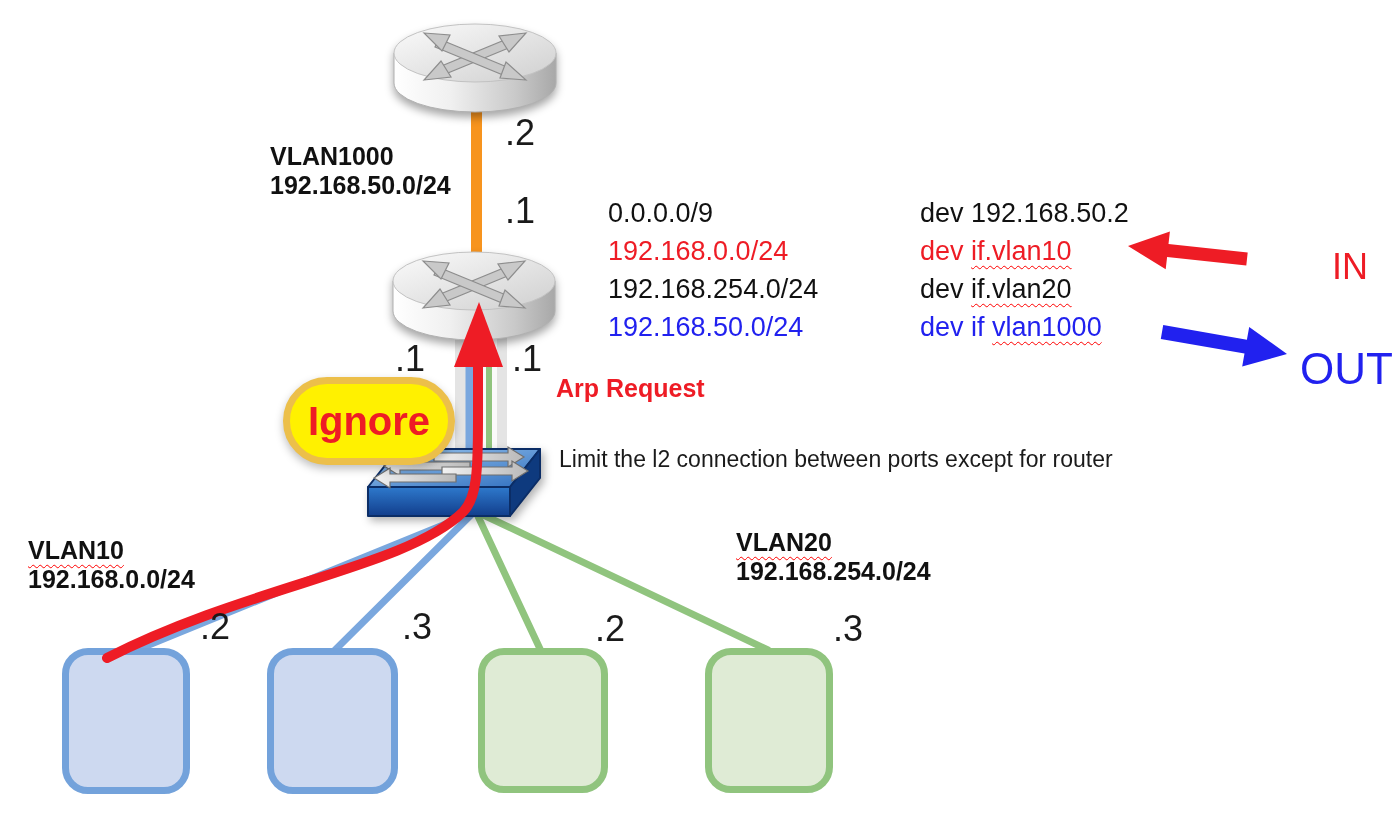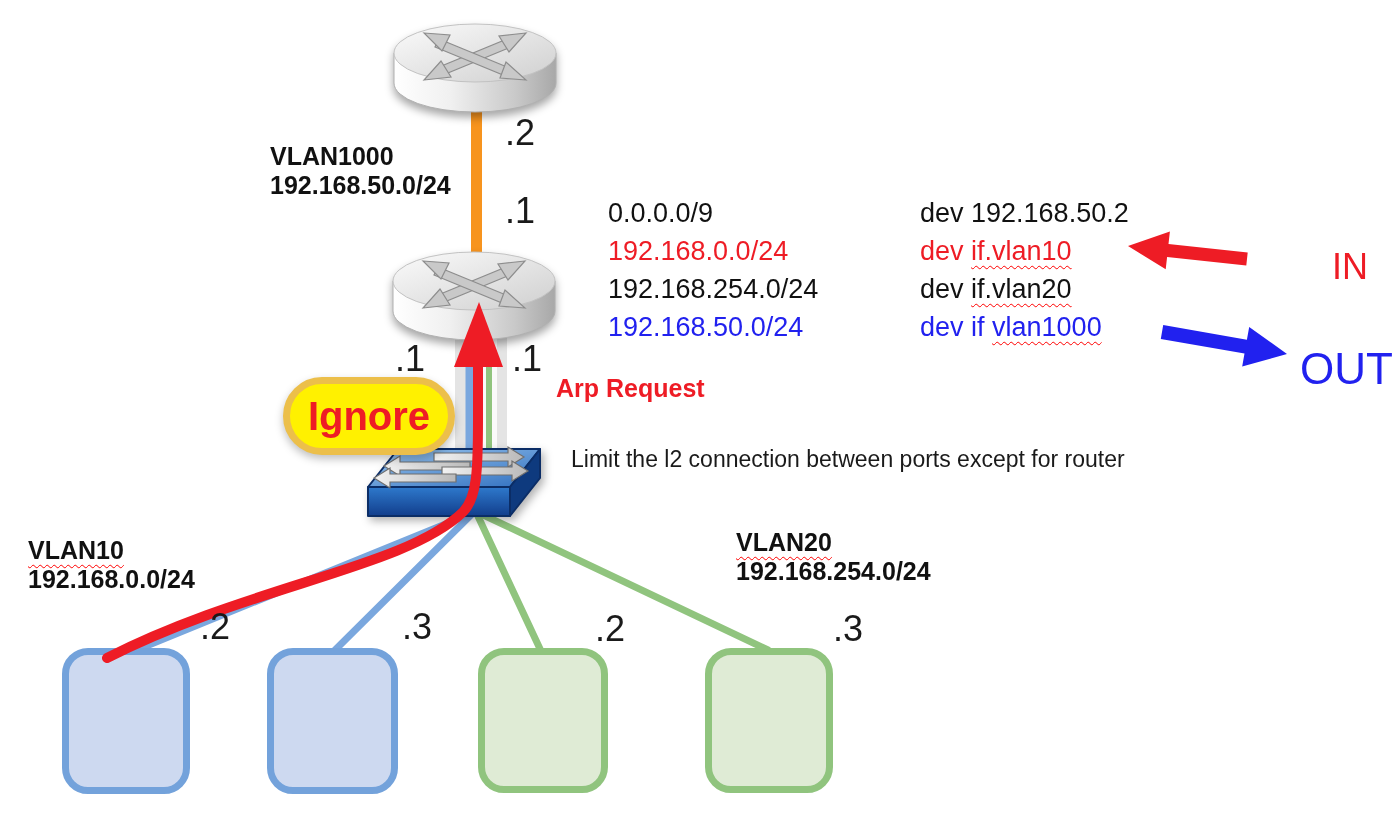--- a/index.html
+++ b/index.html
@@ -10,29 +10,29 @@
   
   .num{font-size:36px;color:#1a1a1a;z-index:8;}
   .vlanlabel{font-size:25px;font-weight:bold;line-height:29px;color:#111;z-index:8;}
   .wavy{text-decoration-line:underline;text-decoration-style:wavy;text-decoration-color:#ff0000;
         text-decoration-thickness:1px;text-underline-offset:5px;}
   .rt{left:608px;top:196px;z-index:8;}
   .rt-row{display:flex;height:38px;font-size:27px;line-height:34px;}
   .rt-dest{width:312px;white-space:pre;}
   .rt-dev{white-space:pre;}
   .arp{left:556px;top:374px;font-size:25px;font-weight:bold;line-height:29px;color:#ee1c25;z-index:8;}
-  .l2note{left:559px;top:446px;font-size:23px;color:#1a1a1a;z-index:8;margin-left:12px;}
+  .l2note{left:559px;top:446px;font-size:23px;color:#1a1a1a;z-index:8;}
   .inlabel{left:1332px;top:246px;font-size:36px;color:#ee1c25;z-index:8;}
   .outlabel{left:1300px;top:344px;font-size:44px;color:#2121ef;z-index:8;}
   
   .uplink-line{left:471px;top:110px;width:11px;height:142px;background:#f7941e;z-index:1;}
   .trunk{left:455px;top:322px;width:52px;height:126px;background:#e4e4e4;z-index:1;}
   .trunk-inner{left:471px;top:322px;width:26px;height:126px;background:#fafafa;z-index:1;}
   
-  .badge{left:283px;top:377px;width:172px;height:78px;background:#fff100;border:7px solid #ecbf4a;
+  .badge{left:283px;top:377px;width:172px;height:88px;background:#fff100;border:7px solid #ecbf4a;
          border-radius:44px;z-index:7;display:flex;align-items:center;justify-content:center;
          box-sizing:border-box;box-shadow:0 4px 8px rgba(0,0,0,0.25);}
   .badge span{font-size:40px;font-weight:bold;color:#ee1c25;}
   
   .host{border-radius:26px;border:7px solid;box-sizing:border-box;z-index:2;}
   .host.blue{background:#cdd9f0;border-color:#73a2db;}
   .host.green{background:#dfebd5;border-color:#90c47e;}
   .router-svg{z-index:4;filter:drop-shadow(0 5px 4px rgba(0,0,0,0.35));}
   #switch-layer{z-index:3;filter:drop-shadow(3px 4px 4px rgba(0,0,0,0.3));}
   #under-layer{z-index:2;}

